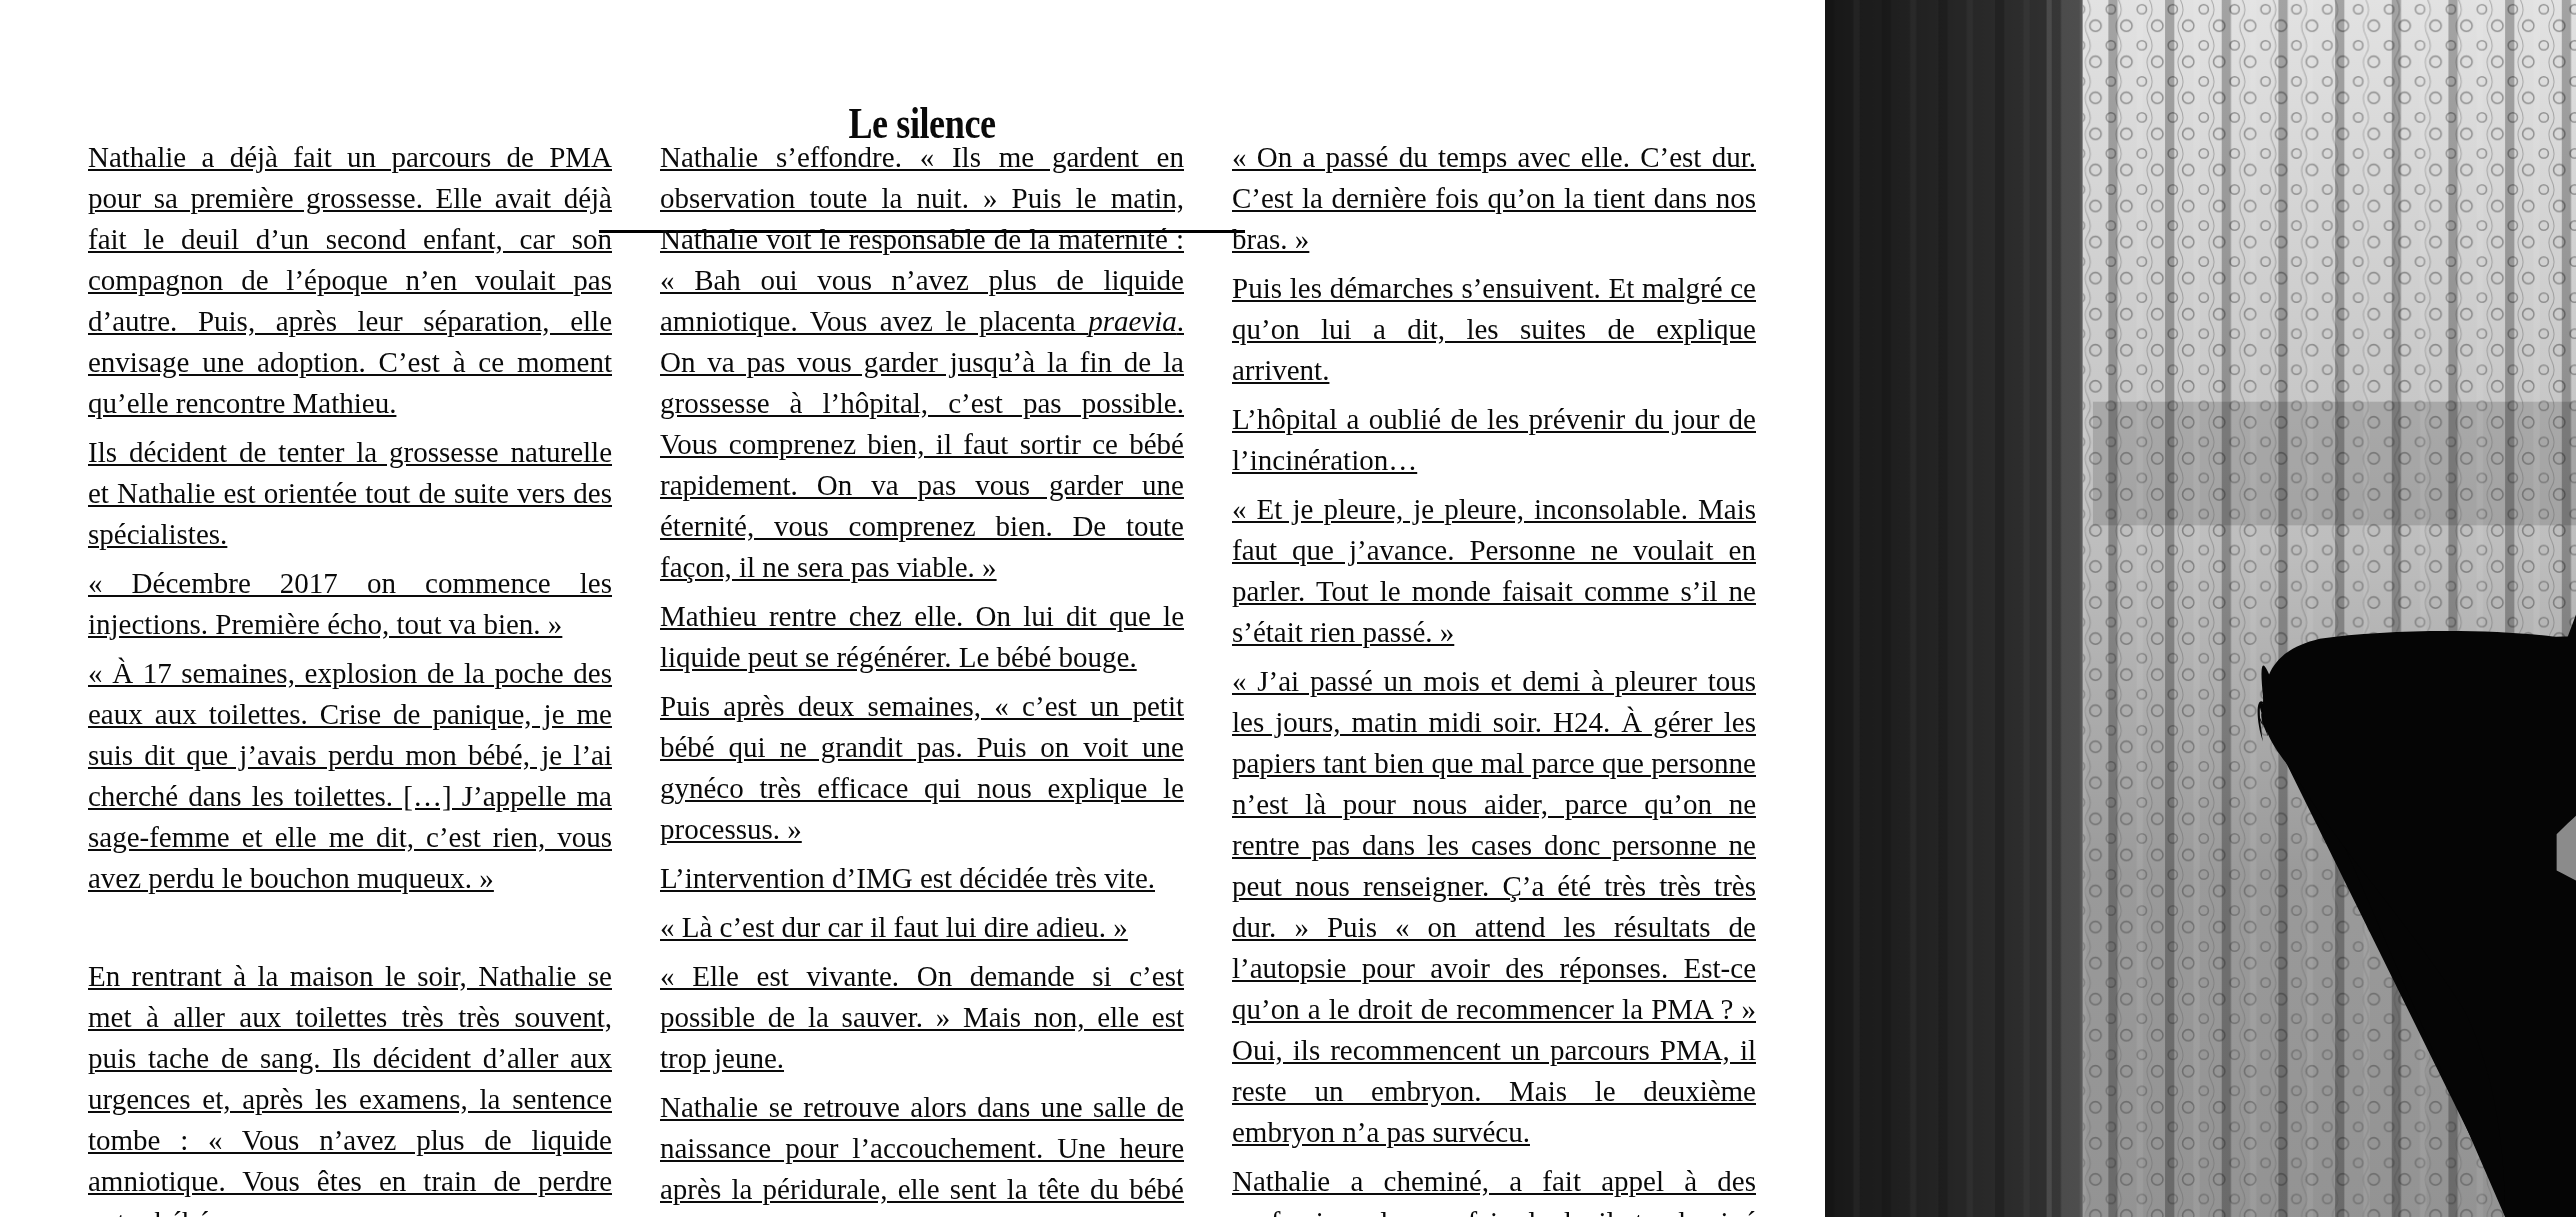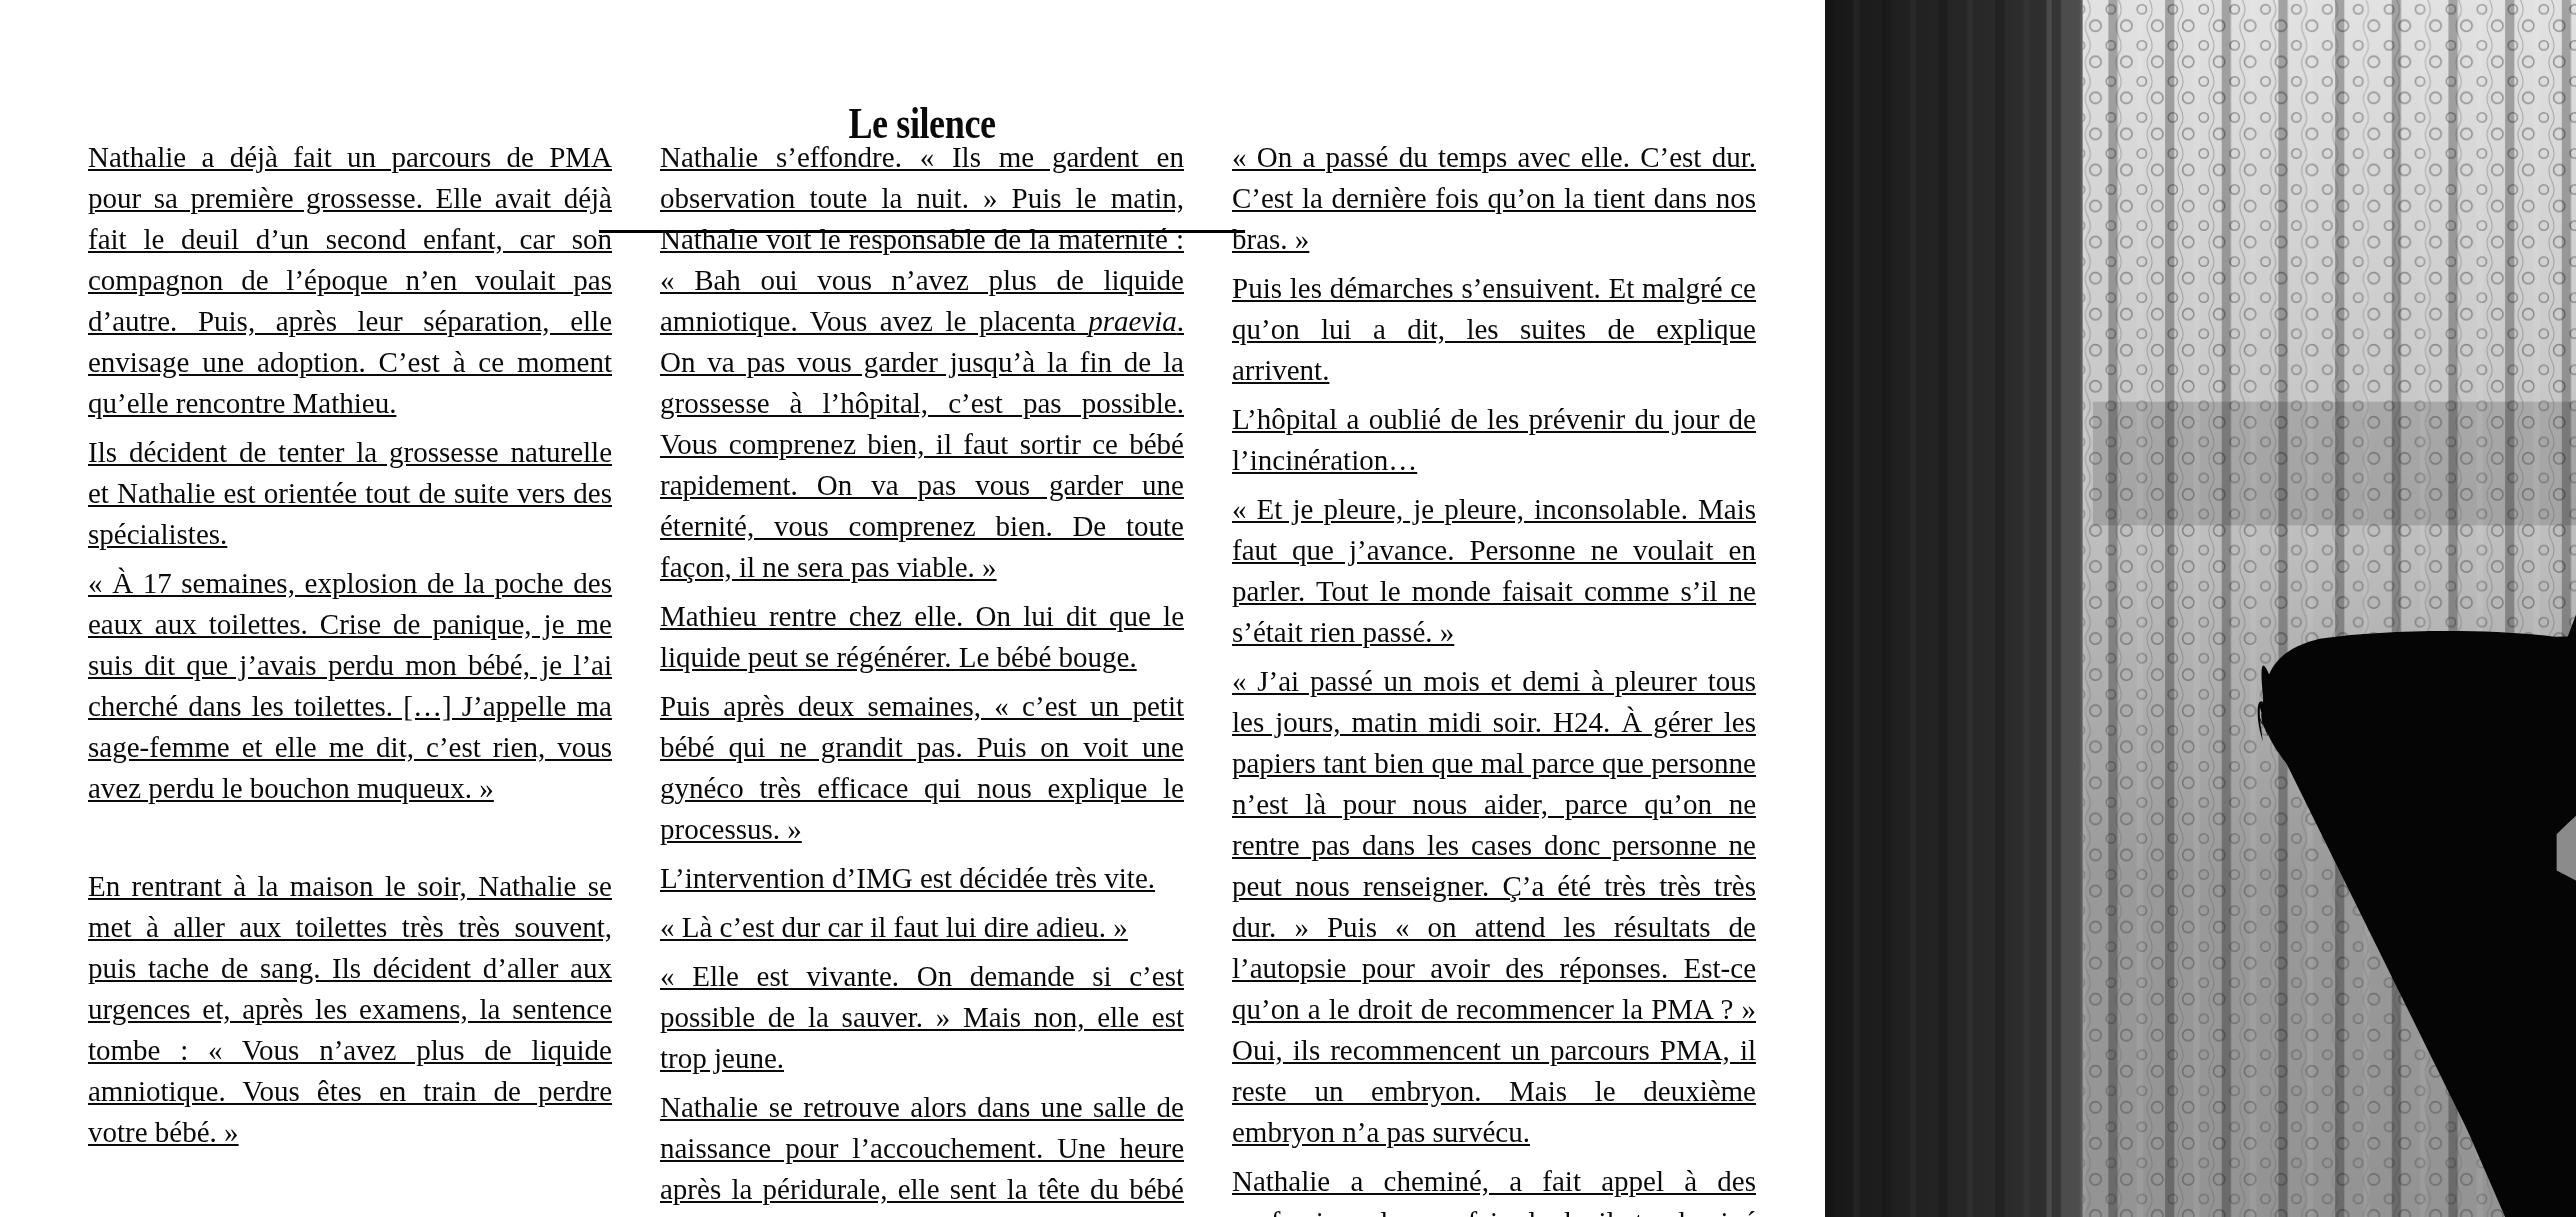--- a/index.html
+++ b/index.html
@@ -43,20 +43,21 @@
 <body>
 
 <div class="spread">
   <div class="page-left">
     <h1 class="title" style="margin:0">Le silence</h1>
     <div class="title-rule"></div>
 
     <div class="col col-1">
       <p>Nathalie a déjà fait un parcours de PMA pour sa première grossesse. Elle avait déjà fait le deuil d’un second enfant, car son compagnon de l’époque n’en voulait pas d’autre. Puis, après leur séparation, elle envisage une adoption. C’est à ce moment qu’elle rencontre Mathieu.</p>
       <p>Ils décident de tenter la grossesse naturelle et Nathalie est orientée tout de suite vers des spécialistes.</p>
+      <p>« Décembre 2017 on commence les injections. Première écho, tout va bien. »</p>
       <p>« À 17 semaines, explosion de la poche des eaux aux toilettes. Crise de panique, je me suis dit que j’avais perdu mon bébé, je l’ai cherché dans les toilettes. […] J’appelle ma sage-femme et elle me dit, c’est rien, vous avez perdu le bouchon muqueux. »</p>
       <p class="gap"></p>
       <p>En rentrant à la maison le soir, Nathalie se met à aller aux toilettes très très souvent, puis tache de sang. Ils décident d’aller aux urgences et, après les examens, la sentence tombe : « Vous n’avez plus de liquide amniotique. Vous êtes en train de perdre votre bébé. »</p>
     </div>
 
     <div class="col col-2">
       <p><span>Nathalie s’effondre. « Ils me gardent en observation toute la nuit. » Puis le matin, Nathalie voit le responsable de la maternité : « Bah oui vous n’avez plus de liquide amniotique. Vous avez le placenta </span><em>praevia</em><span>. On va pas vous garder jusqu’à la fin de la grossesse à l’hôpital, c’est pas possible. Vous comprenez bien, il faut sortir ce bébé rapidement. On va pas vous garder une éternité, vous comprenez bien. De toute façon, il ne sera pas viable. »</span></p>
       <p>Mathieu rentre chez elle. On lui dit que le liquide peut se régénérer. Le bébé bouge.</p>
       <p>Puis après deux semaines, « c’est un petit bébé qui ne grandit pas. Puis on voit une gynéco très efficace qui nous explique le processus. »</p>
       <p>L’intervention d’IMG est décidée très vite.</p>

